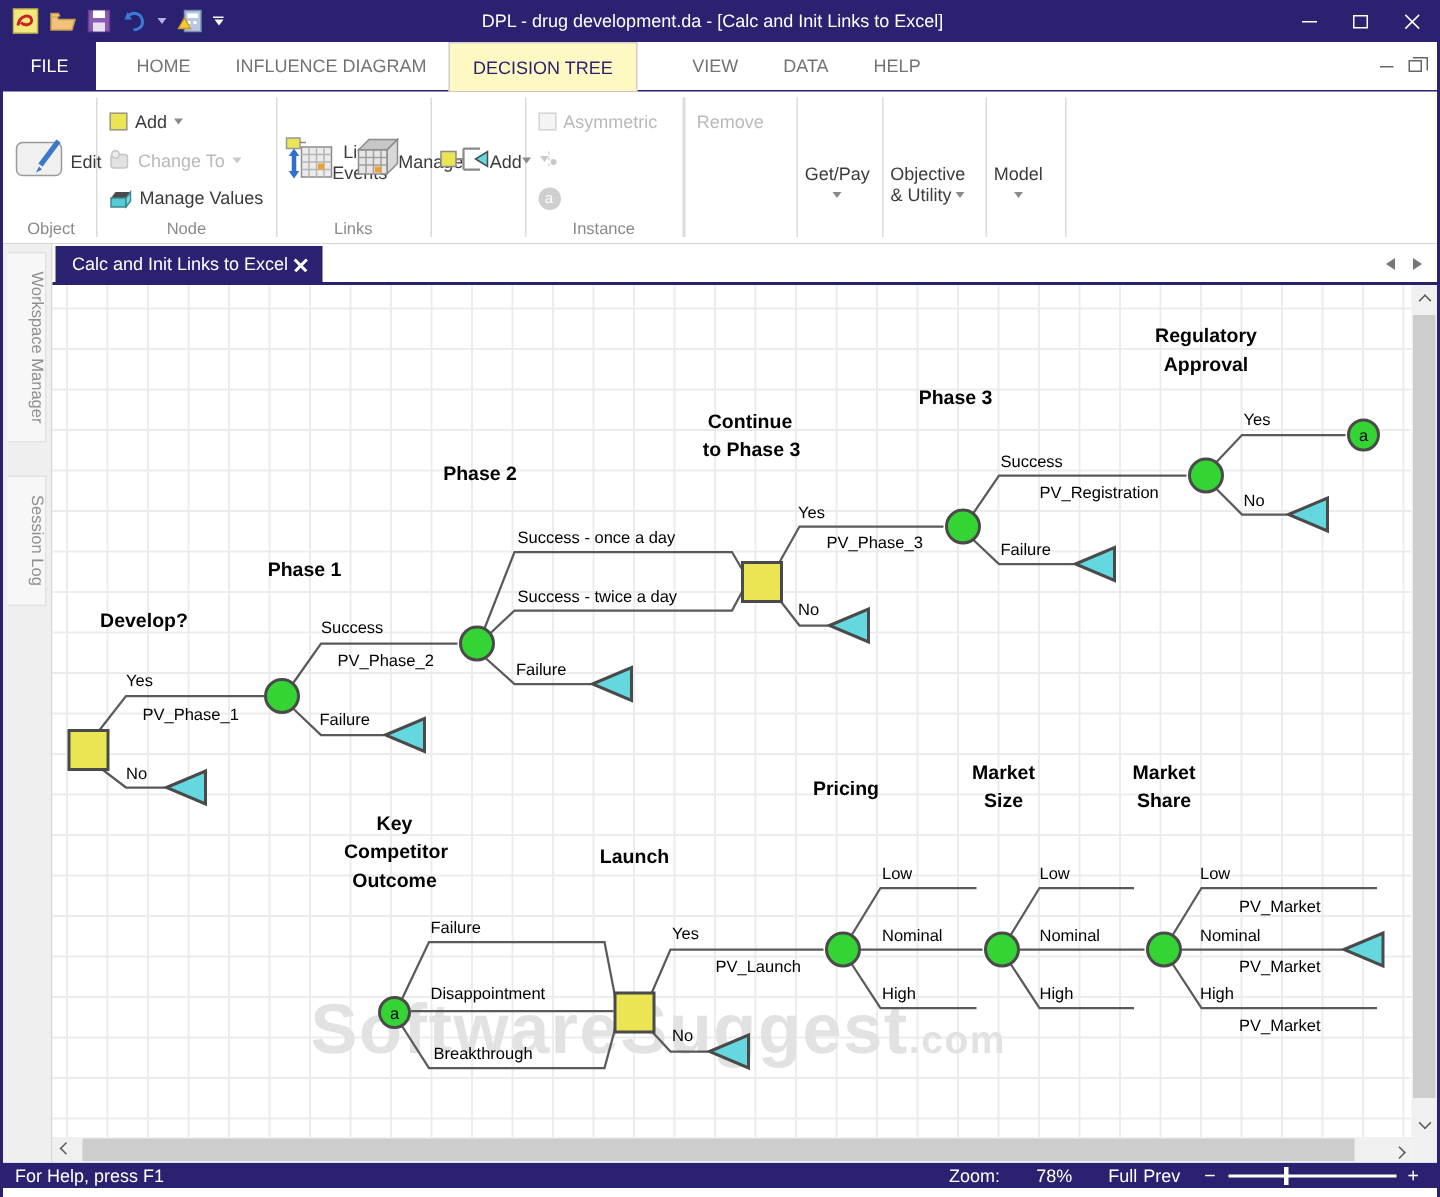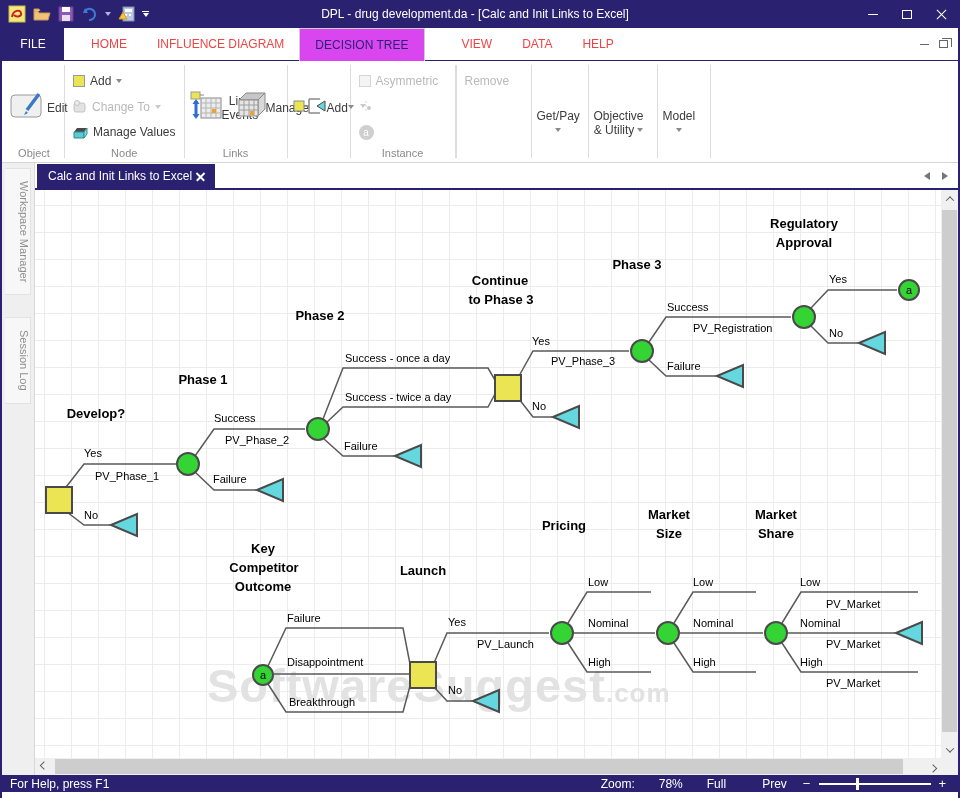--- a/index.html
+++ b/index.html
@@ -18,23 +18,23 @@
   .ico-max { width:10px; height:9px; border:1px solid #fff; }
   .ico-x { position:relative; width:11px; height:11px; }
   .ico-x:before,.ico-x:after { content:""; position:absolute; left:-1px; top:5px; width:13px; height:1px; background:#fff; }
   .ico-x:before { transform:rotate(45deg);} .ico-x:after { transform:rotate(-45deg);}
   .caret-w { width:0;height:0;border-left:3px solid transparent;border-right:3px solid transparent;border-top:4px solid #fff; }
   .qat-more { display:flex; flex-direction:column; align-items:center; gap:1px; }
   .qat-more .bar { width:7px;height:1px;background:#fff; }
 
   
   .tabrow { height:33px; background:#fff; display:flex; align-items:stretch; border-bottom:1px solid #2b2171; position:relative; }
-  .rtab { font-size:12px; color:#ef4444; display:flex; align-items:center; padding:0 15px; cursor:default; }
+  .rtab { font-size:12px; color:#737373; display:flex; align-items:center; padding:0 15px; cursor:default; }
   .rtab.file { background:#2b2171; color:#fff; width:62px; justify-content:center; padding:0; }
-  .rtab.active { background:#d946ef; color:#2b2171; border:1px solid #cfcfcf; border-bottom:none; margin-bottom:-1px; z-index:1; }
+  .rtab.active { background:#fef9c3; color:#2b2171; border:1px solid #cfcfcf; border-bottom:none; margin-bottom:-1px; z-index:1; }
   .mdibtns { margin-left:auto; display:flex; align-items:center; gap:10px; padding-right:10px; }
   .mdi-min { width:9px;height:1px;background:#666; }
   .mdi-restore { width:9px;height:8px;border:1px solid #666; position:relative; background:#fff;}
   .mdi-restore:before { content:""; position:absolute; left:2px; top:-3px; width:9px; height:8px; border:1px solid #666; border-bottom:none; border-left:none; }
 
   
   .ribbon { height:102px; background:#fff; border-bottom:1px solid #d5d5d5; display:flex; align-items:stretch; padding-left:2px; }
   .rsep { width:1px; background:#dcdcdc; margin:4px 0; }
   .rgroup { position:relative; padding:4px 5px 18px; display:flex; }
   .glabel { position:absolute; bottom:3px; left:0; right:0; text-align:center; font-size:11px; color:#8a8a8a; }
@@ -491,21 +491,21 @@
     </div>
     <div class="corner"></div>
   </div>
 
   <div class="statusbar">
     <span>For Help, press F1</span>
     <div class="status-right">
       <span class="it">Zoom:</span>
       <span class="it">78%</span>
       <span class="it">Full</span>
-      <span class="it" style="margin-left:36px">Prev</span>
+      <span class="it" style="margin-left:4px">Prev</span>
       <span class="it zsign" style="margin-left:16px">−</span>
       <span class="zslider">
           <span class="zthumb"></span>
         </span>
       <span class="zsign">+</span>
     </div>
   </div>
 
 </div>
 

